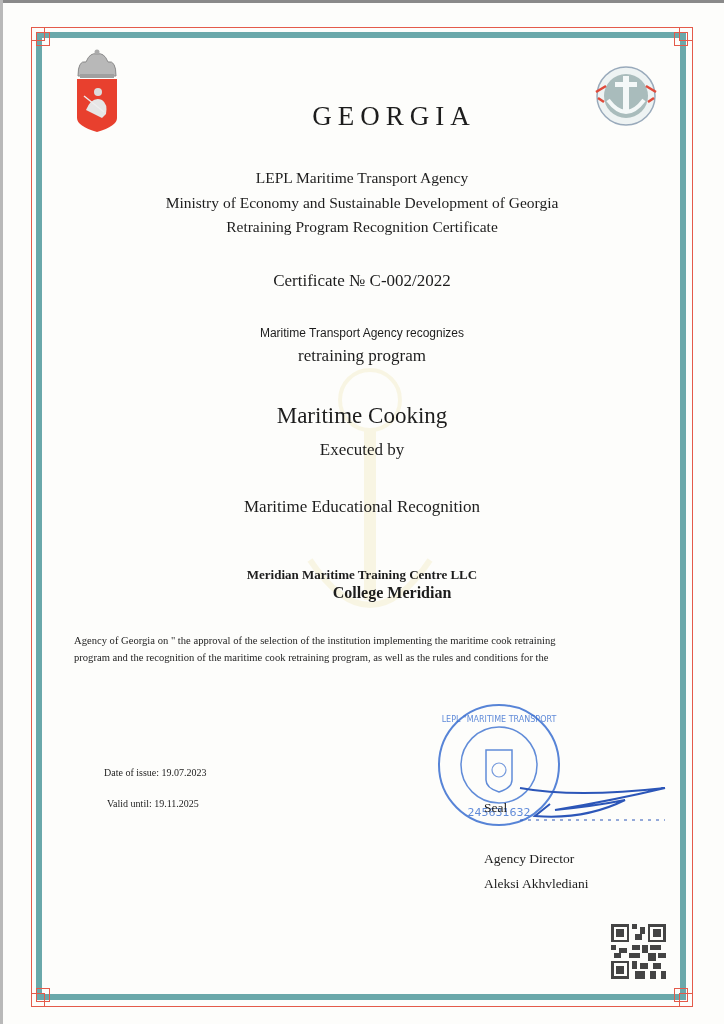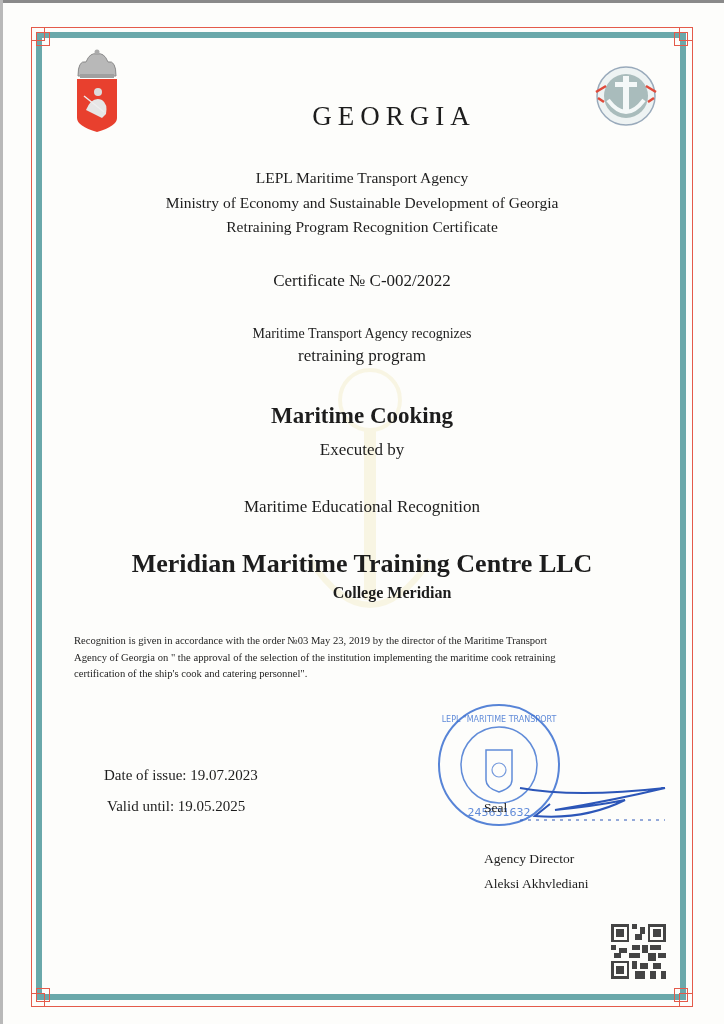--- a/index.html
+++ b/index.html
@@ -17,31 +17,31 @@
     border: 6px solid #6aa8aa; box-sizing: border-box; }
   .frame-red-outer { position: absolute; left: 31px; top: 27px; width: 662px; height: 980px;
     border: 1.5px solid #e45a4a; box-sizing: border-box; }
   .corner { position: absolute; width: 14px; height: 14px; border: 1.5px solid #e45a4a; box-sizing: border-box; }
 
   .center { position: absolute; left: 0; width: 724px; text-align: center; white-space: nowrap; }
 
   .title { top: 101px; font-size: 27px; letter-spacing: 6px; font-family: "Liberation Serif", serif; padding-left: 32px; }
   .hdr { font-size: 15.5px; font-family: "Liberation Serif", serif; text-align: center; }
   .cert { top: 271px; font-size: 17px; font-family: "Liberation Serif", serif; }
-  .small { font-size: 14px; font-family: Liberation Serif, serif; }
+  .small { font-size: 12px; font-family: Liberation Sans, sans-serif; }
   .med { font-size: 17px; font-family: "Liberation Serif", serif; }
-  .prog { top: 403px; font-size: 23px; font-weight: bold; font-family: "Liberation Serif", serif; }
-  .inst { top: 549px; font-size: 26px; font-weight: bold; font-family: "Liberation Serif", serif; }
+  .prog { top: 403px; font-size: 23px; font-weight: normal; font-family: "Liberation Serif", serif; }
+  .inst { top: 567px; font-size: 13px; font-weight: bold; font-family: "Liberation Serif", serif; }
   .college { top: 584px; font-size: 16px; font-weight: bold; font-family: "Liberation Serif", serif; left: 30px; }
 
   .para { position: absolute; left: 74px; top: 633px; width: 610px; font-size: 10.6px; line-height: 16.5px;
     font-family: "Liberation Serif", serif; }
   .para span { display: block; white-space: nowrap; }
 
-  .dates { position: absolute; left: 104px; font-size: 15px; font-family: "Liberation Serif", serif; }
+  .dates { position: absolute; left: 104px; font-size: 10px; font-family: "Liberation Serif", serif; }
 
   .sig-text { position: absolute; left: 484px; font-size: 13.5px; font-family: "Liberation Serif", serif; }
 
   .watermark { position: absolute; left: 300px; top: 360px; width: 140px; height: 280px; opacity: 0.12; }
 </style>
 </head>
 <body>
 
 <div class="top-strip"></div>
 <div class="left-strip"></div>
@@ -99,32 +99,31 @@
 
 <div class="center prog">Maritime Cooking</div>
 
 <div class="center med" style="top:440px;">Executed by</div>
 <div class="center med" style="top:497px;">Maritime Educational Recognition</div>
 
 <div class="center inst">Meridian Maritime Training Centre LLC</div>
 <div class="center college">College Meridian</div>
 
 <div class="para">
-  <span>Recognition is given in accordance with the order №03 May 23, 2019 by the director of the Maritime Transport</span>
   <span>Agency of Georgia on " the approval of the selection of the institution implementing the maritime cook retraining</span>
-  <span>certification of the ship's cook and catering personnel".</span>
+  <span>program and the recognition of the maritime cook retraining program, as well as the rules and conditions for the</span>
 </div>
 
 <div class="dates" style="top:767px;">
   <span>Date of issue:</span>
   <span>19.07.2023</span>
 </div>
 <div class="dates" style="top:798px;left:107px;">
   <span>Valid until:</span>
-  <span>19.05.2025</span>
+  <span>19.11.2025</span>
 </div>
 
 <svg style="position:absolute;left:434px;top:700px;" width="130" height="130" viewBox="0 0 130 130">
   <circle cx="65" cy="65" r="60" fill="none" stroke="#3a6fd0" stroke-width="2" opacity="0.85"></circle>
   <circle cx="65" cy="65" r="38" fill="none" stroke="#3a6fd0" stroke-width="1.5" opacity="0.8"></circle>
   <path d="M52 50 H78 V80 Q78 88 65 92 Q52 88 52 80 Z" fill="none" stroke="#3a6fd0" stroke-width="1.5" opacity="0.8"></path>
   <circle cx="65" cy="70" r="7" fill="none" stroke="#3a6fd0" stroke-width="1.2" opacity="0.7"></circle>
   <text x="65" y="22" font-size="8" fill="#3a6fd0" text-anchor="middle" font-family="DejaVu Sans, sans-serif" opacity="0.8">LEPL "MARITIME TRANSPORT</text>
   <text x="65" y="116" font-size="11" fill="#3a6fd0" text-anchor="middle" font-family="DejaVu Sans, sans-serif" opacity="0.8">245631632</text>
 </svg>

